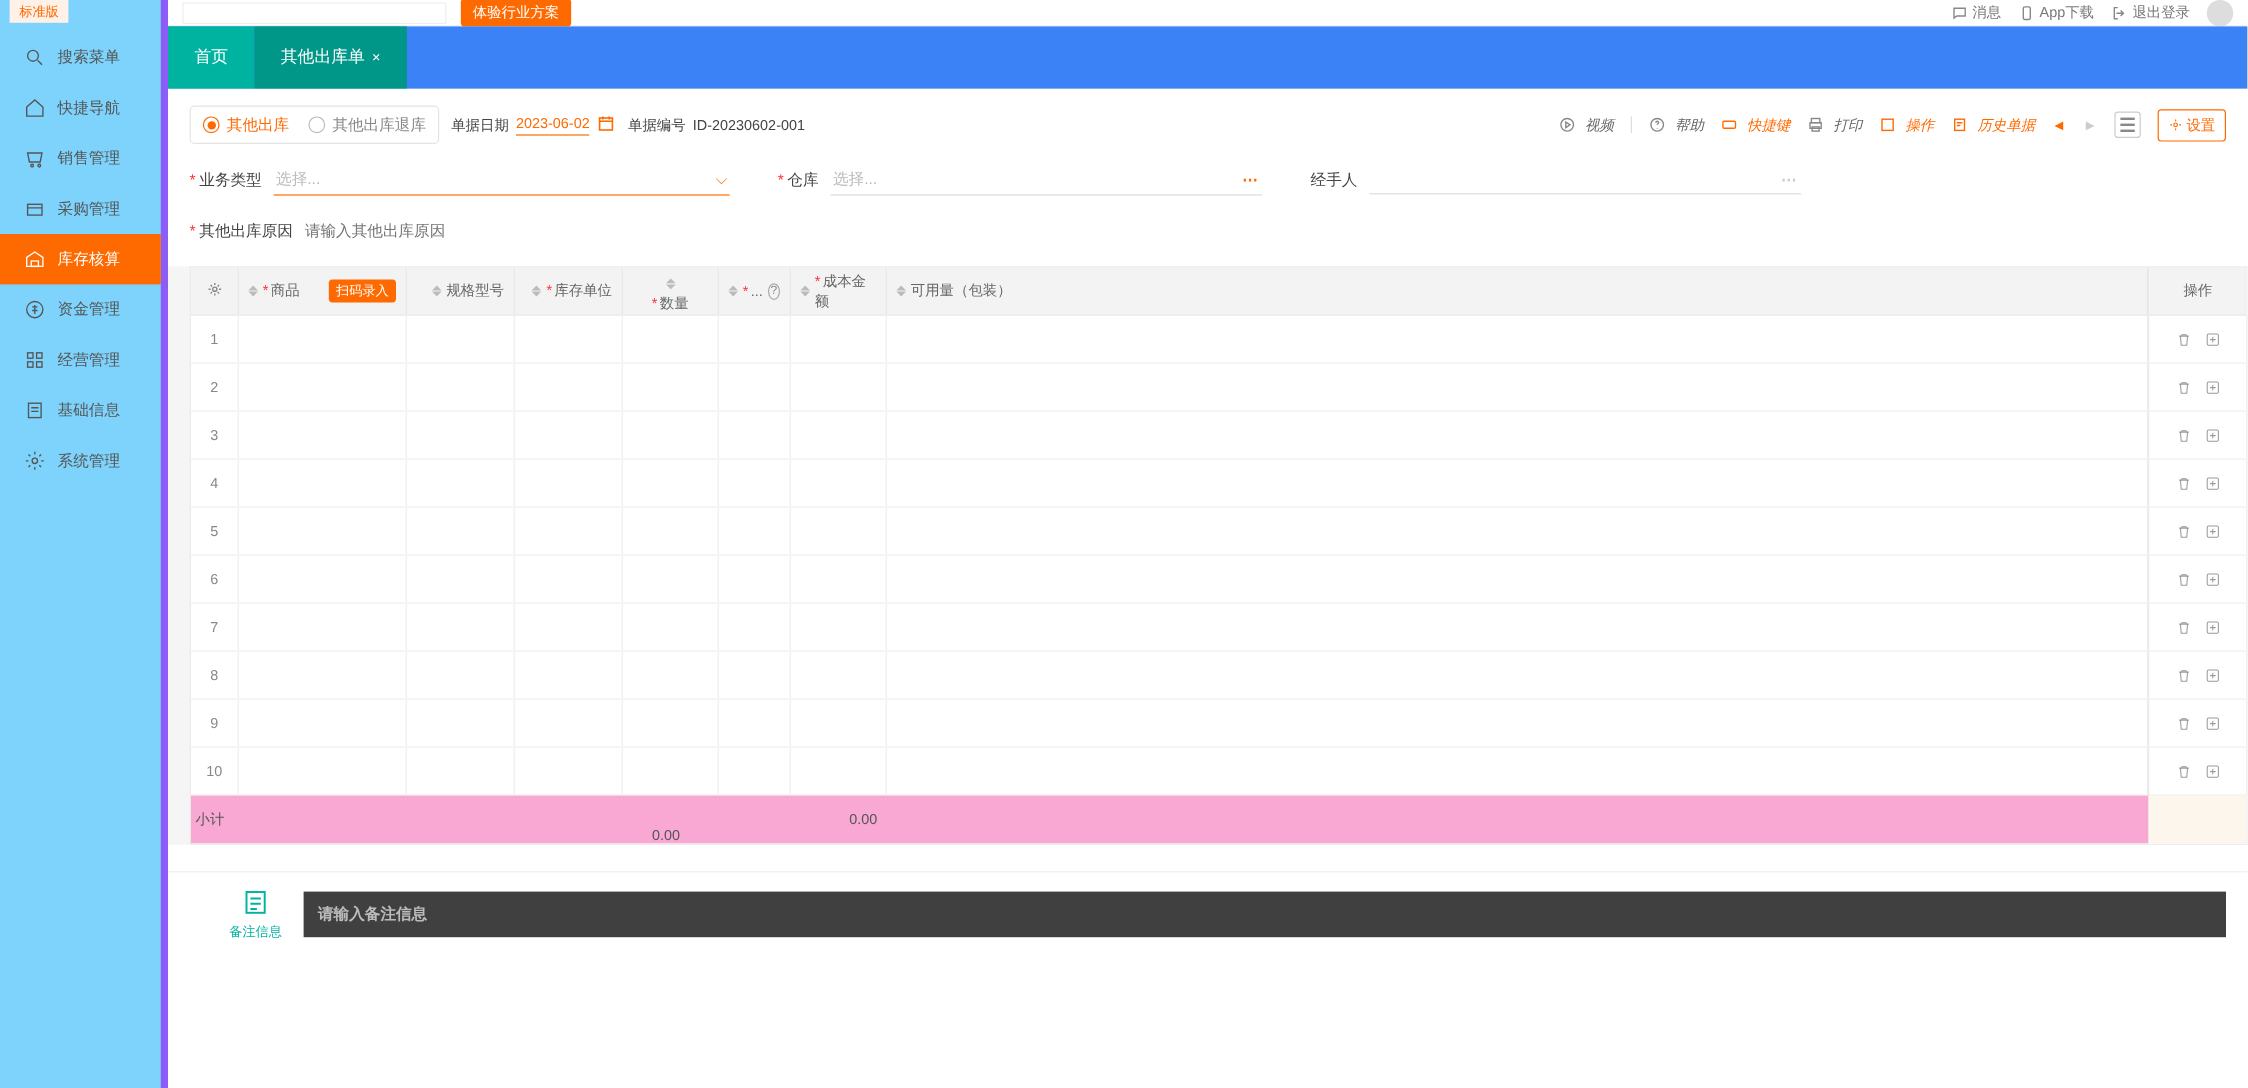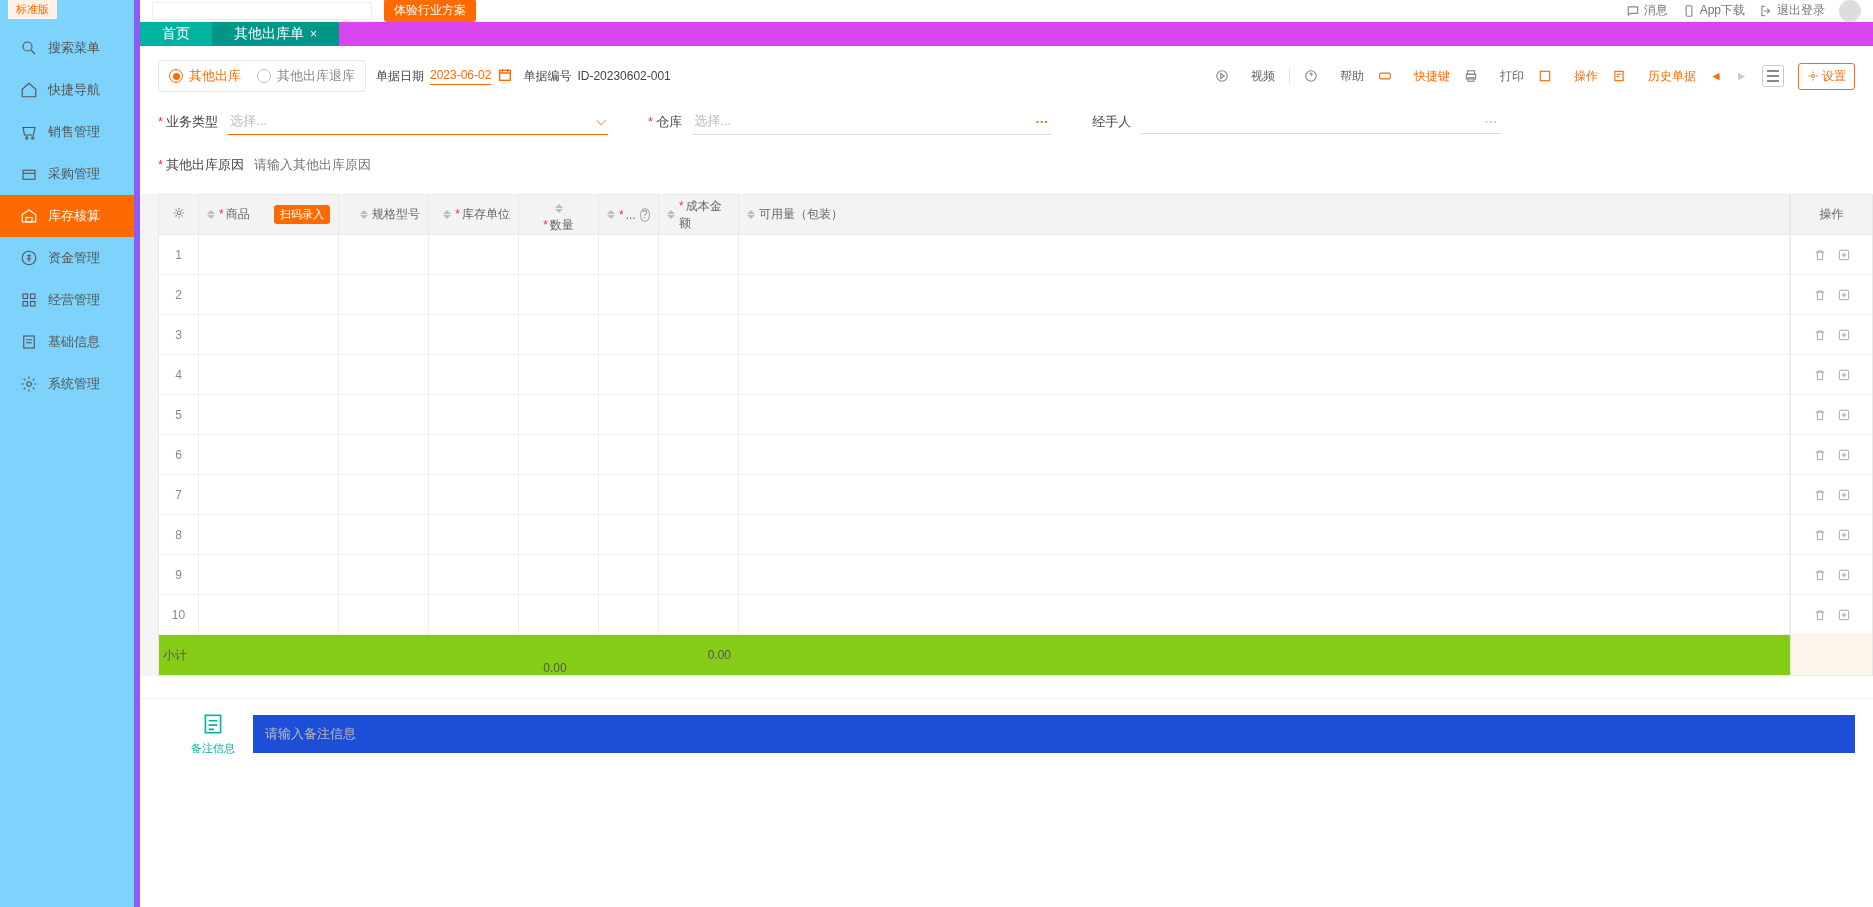--- a/index.html
+++ b/index.html
@@ -18,40 +18,40 @@
   .main { flex: 1; display: flex; flex-direction: column; }
   .topbar { height: 22px; display: flex; align-items: center; justify-content: space-between; padding: 0 12px; background: #fff; border-bottom:1px solid #eee;}
   .top-left { display:flex; align-items:center; gap:12px;}
   .top-box { width:220px; height:18px; border:1px solid #eee; }
   .orange-btn { background: #ff6a00; color: #fff; padding: 3px 10px; border-radius: 3px; font-size: 12px; }
   .top-right { display: flex; align-items: center; gap: 14px; color: #777; font-size: 12px; }
   .top-right .item { display: flex; align-items: center; gap: 4px; }
   .avatar { width: 22px; height: 22px; border-radius: 50%; background: #ddd; }
 
   
-  .tabs-bar { background: #d946ef; height: 24px; display: flex; align-items: stretch; }
+  .tabs-bar { background: #3b82f6; height: 52px; display: flex; align-items: stretch; }
   .tab { padding: 0 22px; display: flex; align-items: center; color: #fff; font-size: 14px; cursor: pointer; gap: 6px;}
   .tab.home { background: #00b3a1; }
   .tab.active { background: #009688; }
   .tab-close { font-size: 12px; }
 
   
   .doc-head { background: #fff; padding: 14px 18px 10px 18px; display: flex; align-items: center; justify-content: space-between; gap: 18px; }
   .doc-left { display: flex; align-items: center; gap: 10px; }
   .radio-group { display:flex; align-items:center; border:1px solid #e4e4e4; border-radius:4px; padding:6px 10px; gap:16px;}
   .radio { display:flex; align-items:center; gap:6px; cursor:pointer; color:#888;}
   .radio.active { color:#ff6a00;}
   .radio-dot { width:14px; height:14px; border-radius:50%; border:1px solid #bbb; display:flex; align-items:center; justify-content:center;}
   .radio.active .radio-dot { border-color:#ff6a00;}
   .radio.active .radio-dot::after { content:""; width:7px; height:7px; border-radius:50%; background:#ff6a00;}
   .doc-field { display:flex; align-items:center; gap:6px; font-size:12px;}
   .orange-underline { color:#ff6a00; border-bottom:1px solid #ff6a00; padding-bottom:2px;}
   .cal-icon { color:#ff6a00;}
   .doc-right { display: flex; align-items: center; gap: 14px; color: #666; font-size: 12px; }
-  .doc-right .link { display:flex; align-items:center; gap:22px; cursor:pointer;}
+  .doc-right .link { display:flex; align-items:center; gap:8px; cursor:pointer;font-style:italic;}
   .orange-text { color:#ff6a00;}
   .divider-v { width:1px; height:14px; background:#ddd;}
   .outline-orange { border:1px solid #ff6a00; color:#ff6a00; padding:4px 8px; border-radius:3px; font-size:12px;}
   .list-icon { border:1px solid #ccc; width:22px; height:22px; display:flex; flex-direction:column; justify-content:center; gap:3px; padding:0 4px; border-radius:3px;}
   .list-icon span { display:block; height:2px; background:#888;}
 
   
   .form-row { background:#fff; padding: 6px 18px 8px 18px; display:flex; gap:40px; align-items:center;}
   .form-field { display:flex; align-items:center; gap:10px;}
   .req::before { content:"*"; color:#f33; margin-right:3px;}
@@ -86,33 +86,33 @@
   .col-goods { width:140px;}
   .col-spec { width:90px;}
   .col-unit { width:90px;}
   .col-qty { width:80px;flex-direction:column;}
   .col-dots { width:60px;}
   .col-cost { width:80px;}
   .col-avail { flex:1;}
 
   .tbody-row { display:flex; height:40px; border-bottom:1px solid #eee;}
   .td { border-right:1px solid #eee; display:flex; align-items:center; justify-content:center; font-size:12px; color:#888;}
-  .subtotal-row { display:flex; height:40px; background:#84cc16;}
+  .subtotal-row { display:flex; height:40px; background:#f9a8d4;}
   .subtotal-row .td { border-right:none; justify-content:flex-end; padding-right:8px; color:#555;}
 
   .ops-col { width:82px; border-left:1px solid #e8e8e8;}
   .ops-head { height:40px; background:#f3f3f3; display:flex; align-items:center; justify-content:center; color:#666; font-size:12px; border-bottom:1px solid #e8e8e8;}
   .ops-cell { height:40px; display:flex; align-items:center; justify-content:center; gap:10px; border-bottom:1px solid #eee;}
   .ops-cell svg { width:14px; height:14px; stroke:#999; fill:none; stroke-width:1.5; cursor:pointer;}
 
   
   .remark-bar { background:#fff; margin-top:22px; padding:12px 18px; display:flex; align-items:center; gap:18px; border-top:1px solid #eee;}
   .remark-icon-box { display:flex; flex-direction:column; align-items:center; gap:4px; color:#00b3a1;margin-left:33px;}
   .remark-icon-box svg { width:26px; height:26px; stroke:#00b3a1; fill:none; stroke-width:1.5;}
-  .remark-input-box { flex:1; background:#1d4ed8; padding:10px 12px; color:#bbb; font-size:13px;}
+  .remark-input-box { flex:1; background:#404040; padding:10px 12px; color:#bbb; font-size:13px;font-weight:bold;}
 </style>
 </head>
 <body>
 
 <div class="app">
 
   <div class="sidebar">
     <span class="badge-version">标准版</span>
     <div class="side-item">
       <span class="side-icon">

